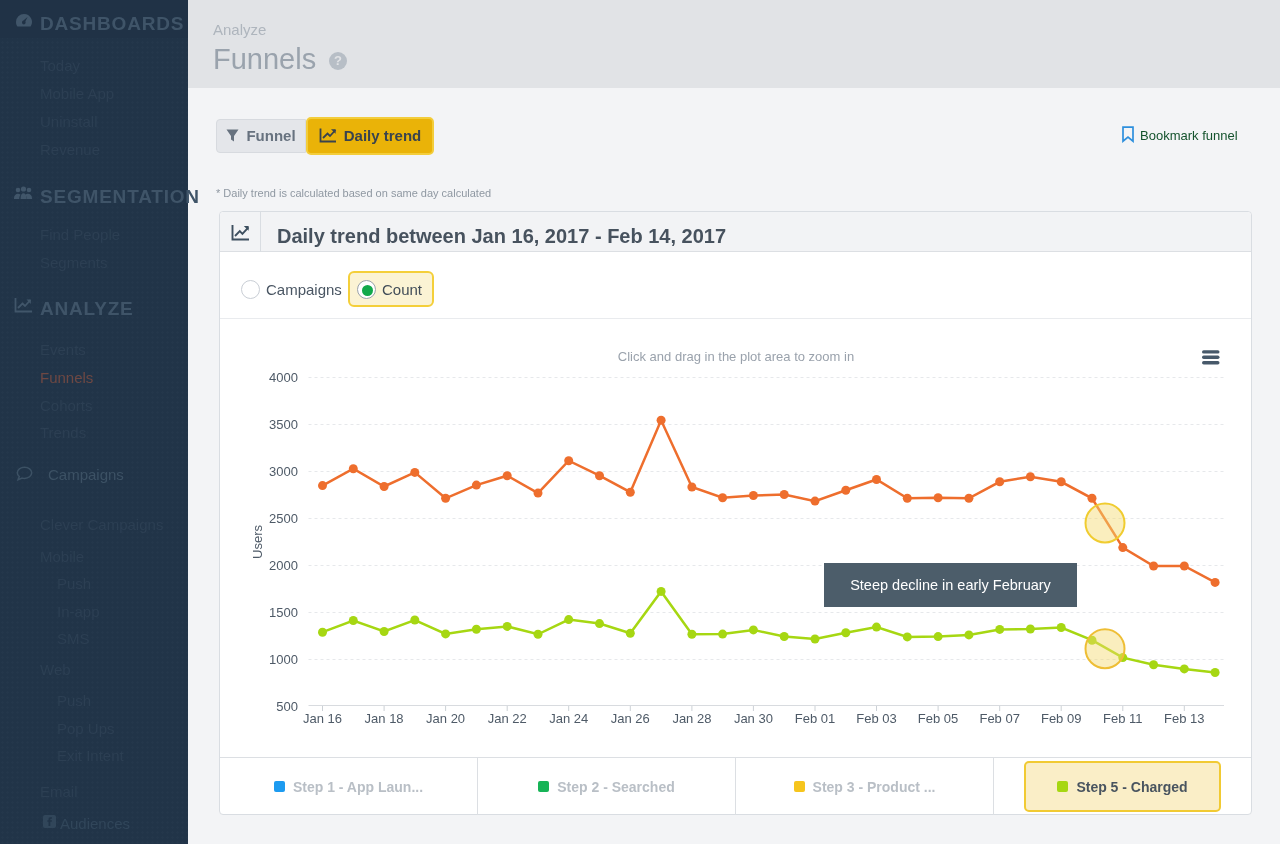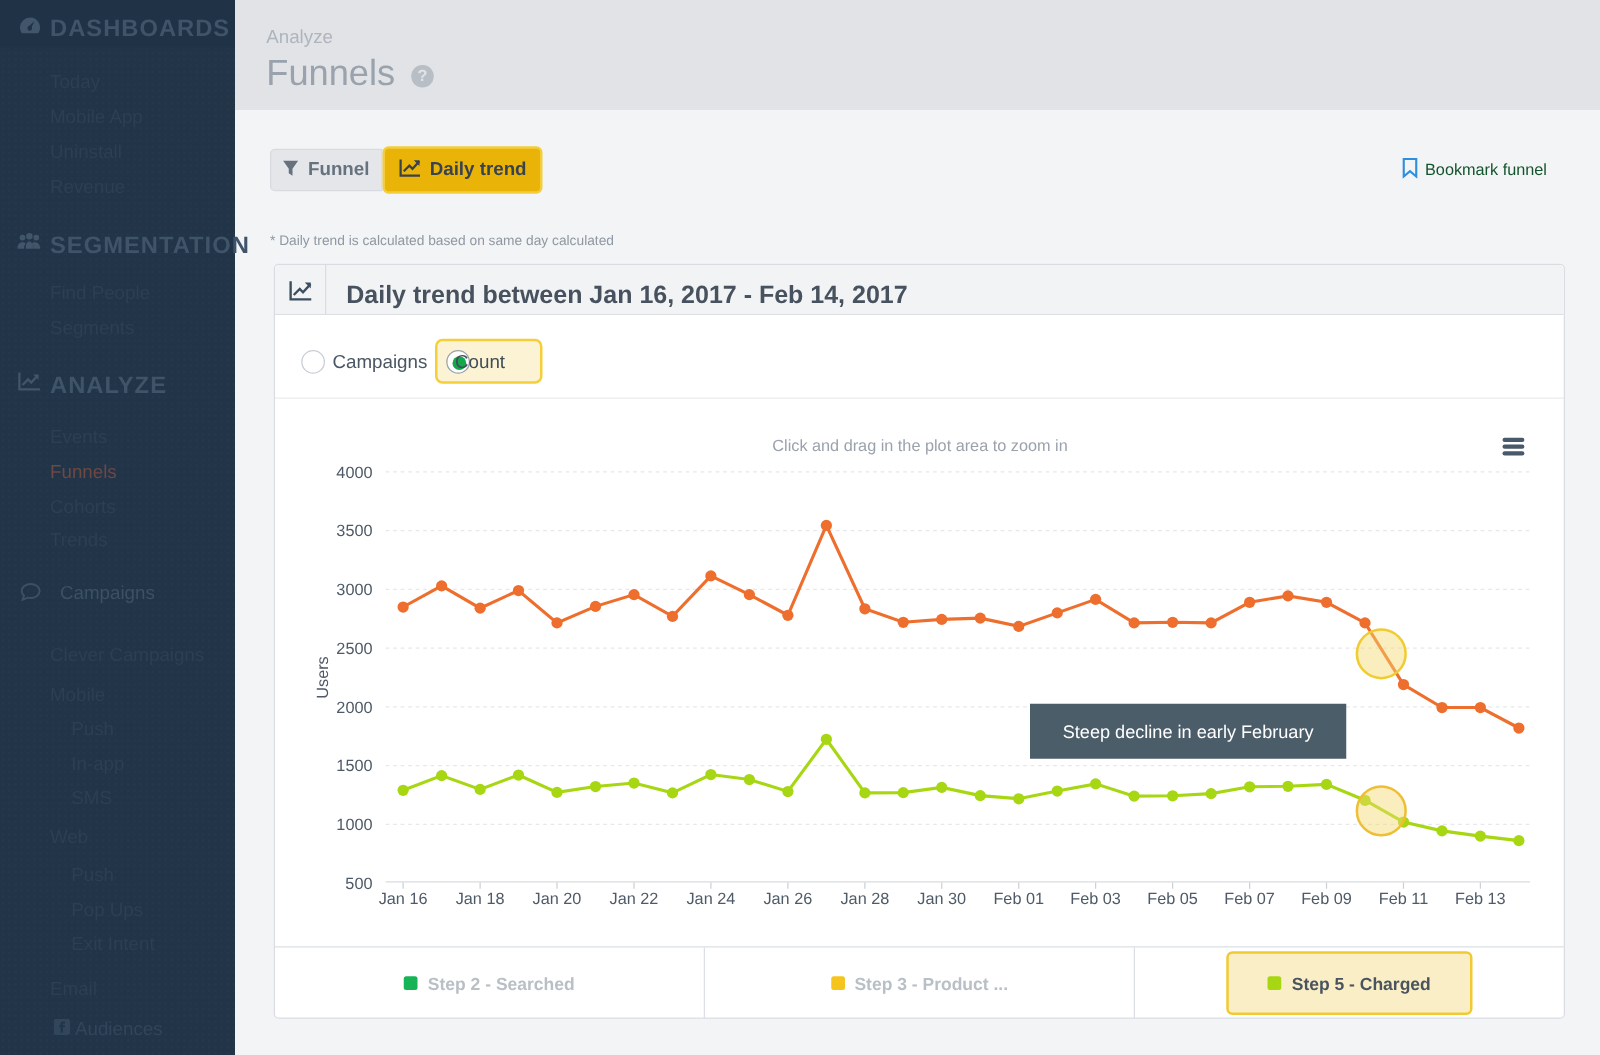--- a/index.html
+++ b/index.html
@@ -32,21 +32,21 @@
 #card { position:absolute; left:219px; top:211px; width:1033px; height:604px; background:#fff; border:1px solid #d9dde2; border-radius:4px; }
 #cardhead { position:absolute; left:0; top:0; width:100%; height:40px; background:#f2f3f5; border-bottom:1px solid #dcdfe3; border-radius:4px 4px 0 0; }
 #cardhead .icell { position:absolute; left:0; top:0; width:41px; height:40px; border-right:1px solid #d9dde2; }
 #cardhead .title { position:absolute; left:57px; top:13px; font-size:20px; font-weight:bold; color:#47525e; }
 
 
 #radiorow { position:absolute; left:0; top:40px; width:100%; height:67px; border-bottom:1px solid #e9ebee; }
 .radcirc { position:absolute; width:19px; height:19px; border-radius:50%; background:#fff; border:1px solid #c9ced5; }
 #rad-pct-l { position:absolute; left:46px; top:29px; font-size:15px; color:#4a5663; }
 #count-box { position:absolute; left:128px; top:19px; width:86px; height:36px; background:#fbf3d4; border:2px solid #f4cf3a; border-radius:6px; }
-#rad-cnt-l { position:absolute; left:144px; top:29px; font-size:15px; color:#424d58; }
+#rad-cnt-l { position:absolute; left:162px; top:29px; font-size:15px; color:#424d58; }
 .greendot { position:absolute; left:4px; top:4px; width:11px; height:11px; border-radius:50%; background:#12a94b; }
 
 
 #legend { position:absolute; left:0; top:545px; width:100%; height:58px; border-top:1px solid #dcdfe3; display:flex; }
 #legend .cell { flex:1 1 0; border-right:1px solid #dcdfe3; display:flex; align-items:center; justify-content:center; font-size:14px; font-weight:bold; color:#b9bfc6; }
 #legend .cell:last-child { border-right:none; }
 #legend .sq { display:inline-block; width:11px; height:11px; border-radius:2px; margin-right:8px; }
 #legend .hl { display:flex; align-items:center; justify-content:center; width:197px; height:51px; background:#faeec7; border:2px solid #f1ca33; border-radius:5px; color:#49545f; }
 </style>
 </head>
@@ -263,20 +263,21 @@
           <circle cx="1153.6" cy="664.7" r="4.5"></circle>
           <circle cx="1184.3" cy="668.9" r="4.5"></circle>
           <circle cx="1215.1" cy="672.5" r="4.5"></circle>
         </g>
       <circle cx="1105" cy="523" r="19.5" fill="rgba(244,218,110,0.45)" stroke="#f0cc30" stroke-width="2"></circle>
       <circle cx="1105" cy="648.7" r="19.5" fill="rgba(244,218,110,0.45)" stroke="#eebe35" stroke-width="2"></circle>
       <rect x="824" y="563" width="253" height="44" fill="#4c5d6a"></rect>
       <text x="950.5" y="590" text-anchor="middle" font-size="14.5" fill="#ffffff">Steep decline in early February</text>
     </svg>
     <div id="legend">
+      <div class="cell"><span class="sq" style="background:#1d9bf0"></span>Step 1 - App Laun...</div>
       <div class="cell"><span class="sq" style="background:#17b457"></span>Step 2 - Searched</div>
       <div class="cell"><span class="sq" style="background:#f6c51d"></span>Step 3 - Product ...</div>
       <div class="cell">
           <div class="hl"><span class="sq" style="background:#a6d712"></span>Step 5 - Charged</div>
         </div>
     </div>
   </div>
 </div>
 
 </body></html>

